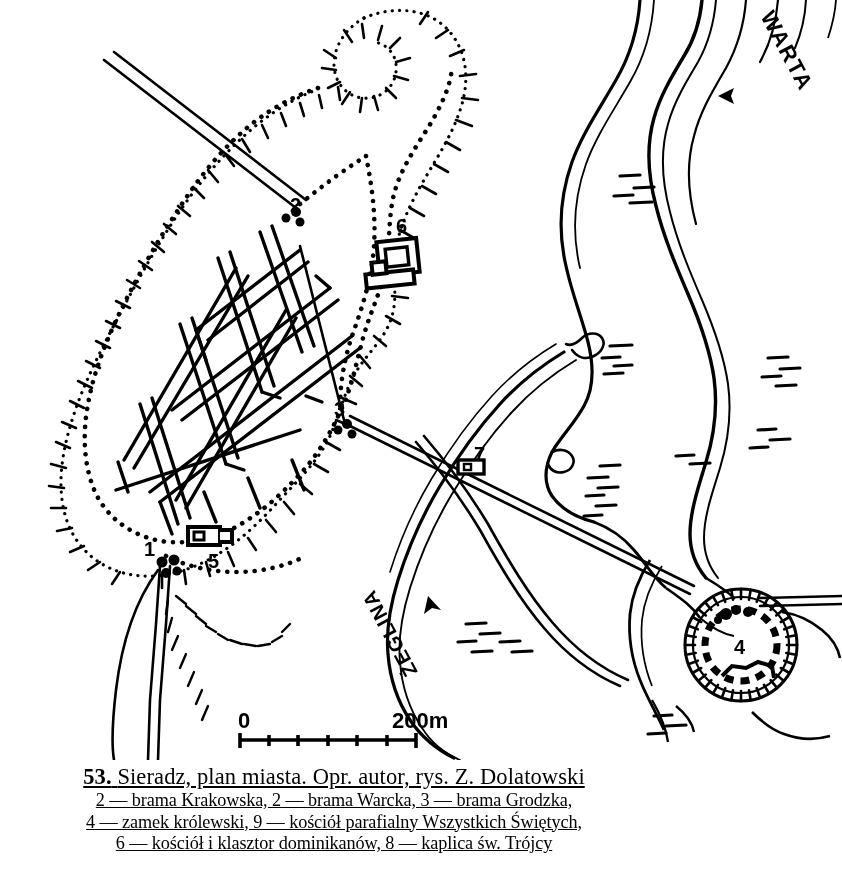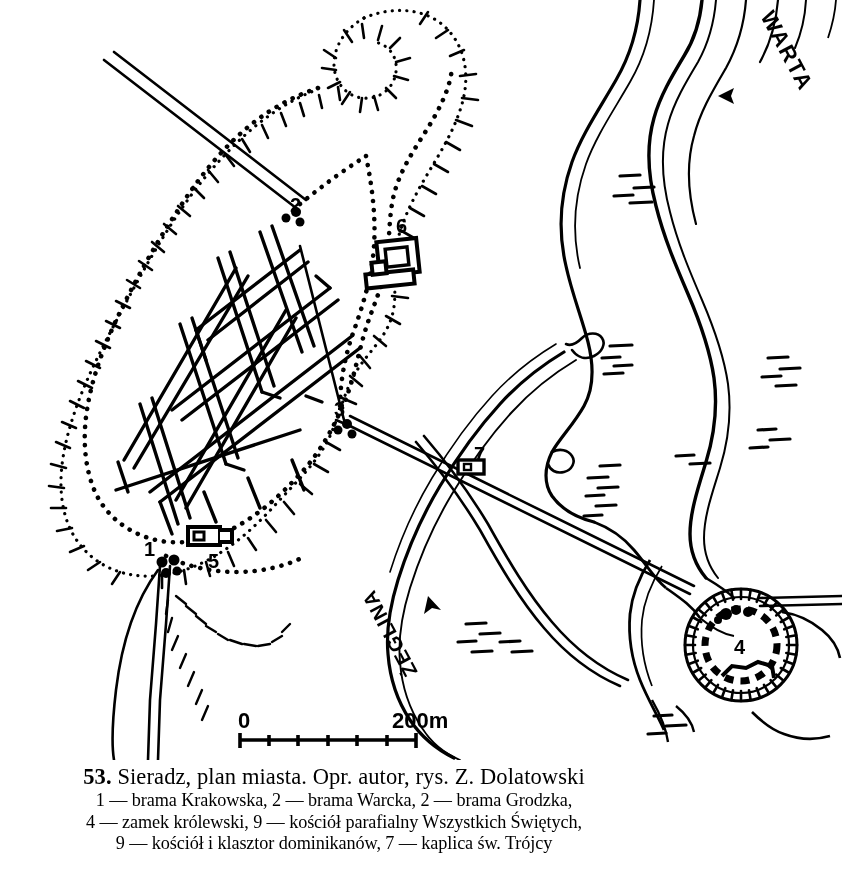--- a/index.html
+++ b/index.html
@@ -2,21 +2,21 @@
 <html><head>
 <meta charset="utf-8">
 <style>
   html,body{margin:0;padding:0;background:#fff;}
   body{width:842px;height:874px;overflow:hidden;
        font-family:"Liberation Serif",serif;color:#000;}
   #page{position:relative;width:842px;height:874px;background:#fff;}
   #mapwrap{position:absolute;left:0;top:0;width:842px;height:760px;}
   svg{display:block;}
   .caption-block{position:absolute;left:0;top:760px;width:668px;height:114px;
-                 text-align:center;}
+                 text-align:center;text-decoration:underline;}
   .cap-title{font-size:22.5px;letter-spacing:.1px;line-height:26px;
              margin-top:4px;white-space:nowrap;}
   .cap-title b{font-weight:bold;}
   .legend-line{font-size:18.2px;line-height:21.5px;white-space:nowrap;
                letter-spacing:-0.1px;}
 </style>
 </head>
 <body>
 
 <div id="page">
@@ -445,18 +445,18 @@
     </g>
 
   </svg>
   </div>
 
   <div class="caption-block">
     <div class="cap-title">
       <b>53.</b>
       <span>Sieradz, plan miasta. Opr. autor, rys. Z. Dolatowski</span>
     </div>
-    <div class="legend-line">1 — brama Krakowska, 2 — brama Warcka, 2 — brama Grodzka,</div>
+    <div class="legend-line">2 — brama Krakowska, 2 — brama Warcka, 3 — brama Grodzka,</div>
     <div class="legend-line">4 — zamek królewski, 9 — kościół parafialny Wszystkich Świętych,</div>
-    <div class="legend-line">9 — kościół i klasztor dominikanów, 7 — kaplica św. Trójcy</div>
+    <div class="legend-line">6 — kościół i klasztor dominikanów, 8 — kaplica św. Trójcy</div>
   </div>
 
 </div>
 
 </body></html>

